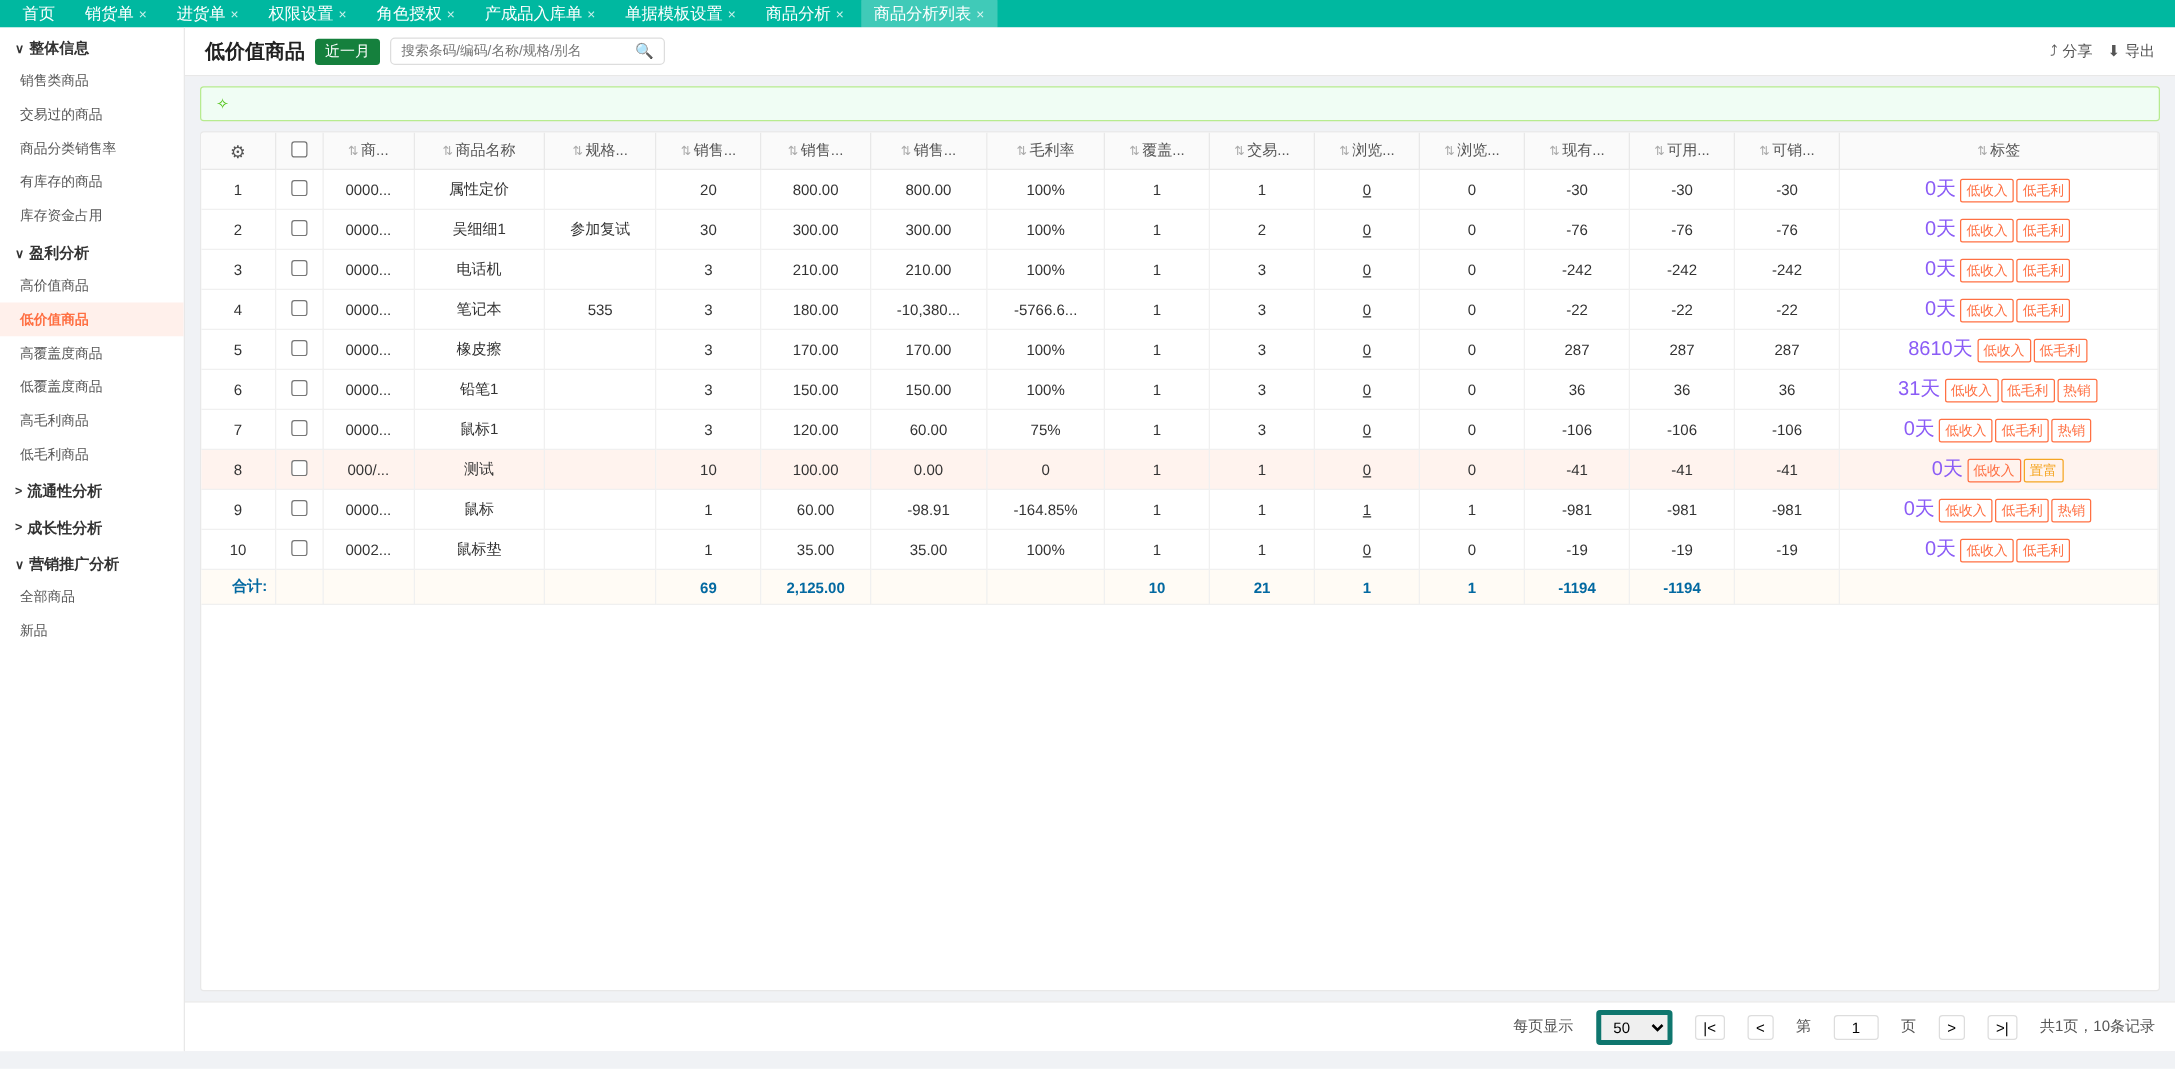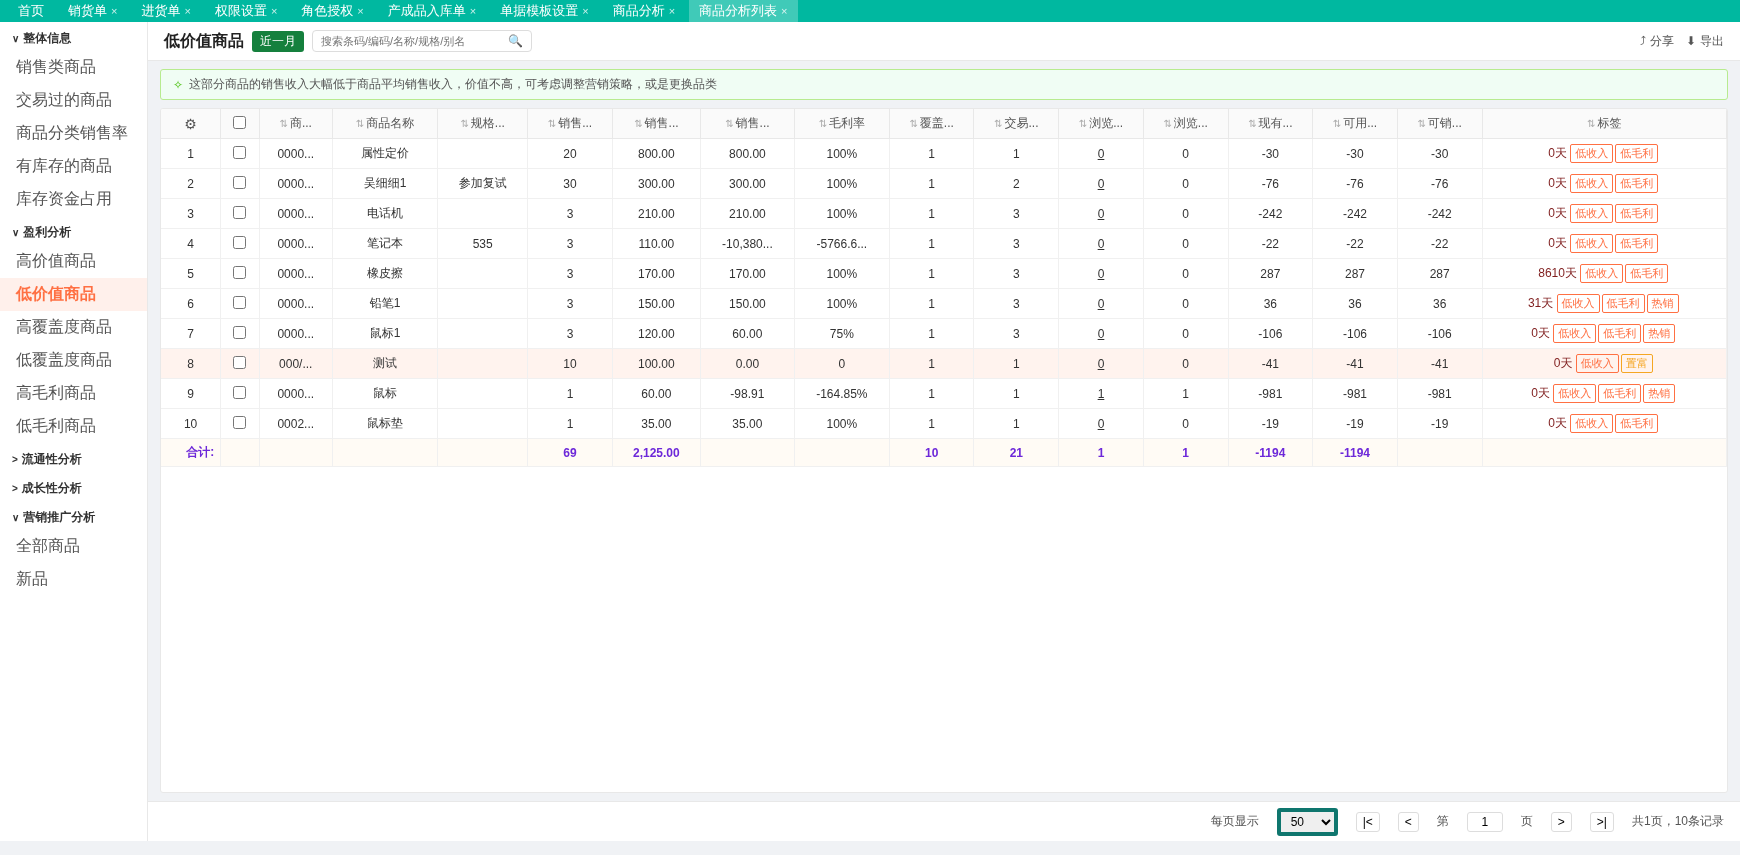--- a/index.html
+++ b/index.html
@@ -46,21 +46,21 @@
       font-size: 12px;
       display: flex;
       align-items: center;
       gap: 4px;
       cursor: pointer;
     }
     .sidebar-item {
       padding: 6px 16px;
       color: #555;
       cursor: pointer;
-      font-size: 16px;
+      font-size: 11px;
     }
     .sidebar-item.active { background: #fff0eb; color: #ff7043; font-weight: bold; }
     .chevron { font-size: 10px; }
 
     
     .content {
       flex: 1;
       display: flex;
       flex-direction: column;
       overflow: hidden;
@@ -181,26 +181,26 @@
       display: inline-block;
       border: 1px solid #ff7043;
       color: #ff7043;
       border-radius: 2px;
       padding: 1px 4px;
       font-size: 11px;
       margin-right: 2px;
     }
     .tag-badge.hot { border-color: #ff7043; color: #ff7043; }
     .tag-badge.yellow { border-color: #f5a623; color: #f5a623; }
-    .day-badge { color: #7f1d1d; font-size: 12px; }
+    .day-badge { color: #8b5cf6; font-size: 16px; }
     .underline { text-decoration: underline; cursor: pointer; }
     .sum-row td {
       background: #fffbf5;
       font-weight: bold;
-      color: #6d28d9;
+      color: #0369a1;
     }
 
     
     .pagination-bar {
       background: #fff;
       height: 40px;
       display: flex;
       align-items: center;
       justify-content: flex-end;
       padding: 0 16px;
@@ -299,21 +299,20 @@
           <span>分享</span>
         </div>
         <div class="header-action-btn">
           <span>⬇</span>
           <span>导出</span>
         </div>
       </div>
     </div>
     <div class="info-bar">
       <span style="color:#52c41a;">✧</span>
-      <span>这部分商品的销售收入大幅低于商品平均销售收入，价值不高，可考虑调整营销策略，或是更换品类</span>
     </div>
     <div class="table-area">
       <table>
         <thead>
           <tr id="table-header-row">
               <th><span class="gear-icon">⚙</span></th>
               <th><input type="checkbox" style=""></th>
               <th><span class="col-icon">⇅</span>商...</th>
               <th><span class="col-icon">⇅</span>商品名称</th>
               <th><span class="col-icon">⇅</span>规格...</th>
@@ -389,21 +388,21 @@
               <td>-242</td>
               <td><span class="day-badge">0天</span> <span class="tag-badge">低收入</span><span class="tag-badge">低毛利</span></td>
             </tr>
             <tr>
               <td>4</td>
               <td><input type="checkbox" style=""></td>
               <td><span>0000...</span></td>
               <td><span>笔记本</span></td>
               <td>535</td>
               <td>3</td>
-              <td>110.00</td>
+              <td>180.00</td>
               <td>-10,380...</td>
               <td>-5766.6...</td>
               <td>1</td>
               <td>3</td>
               <td><span class="underline">0</span></td>
               <td>0</td>
               <td>-22</td>
               <td>-22</td>
               <td>-22</td>
               <td><span class="day-badge">0天</span> <span class="tag-badge">低收入</span><span class="tag-badge">低毛利</span></td>

